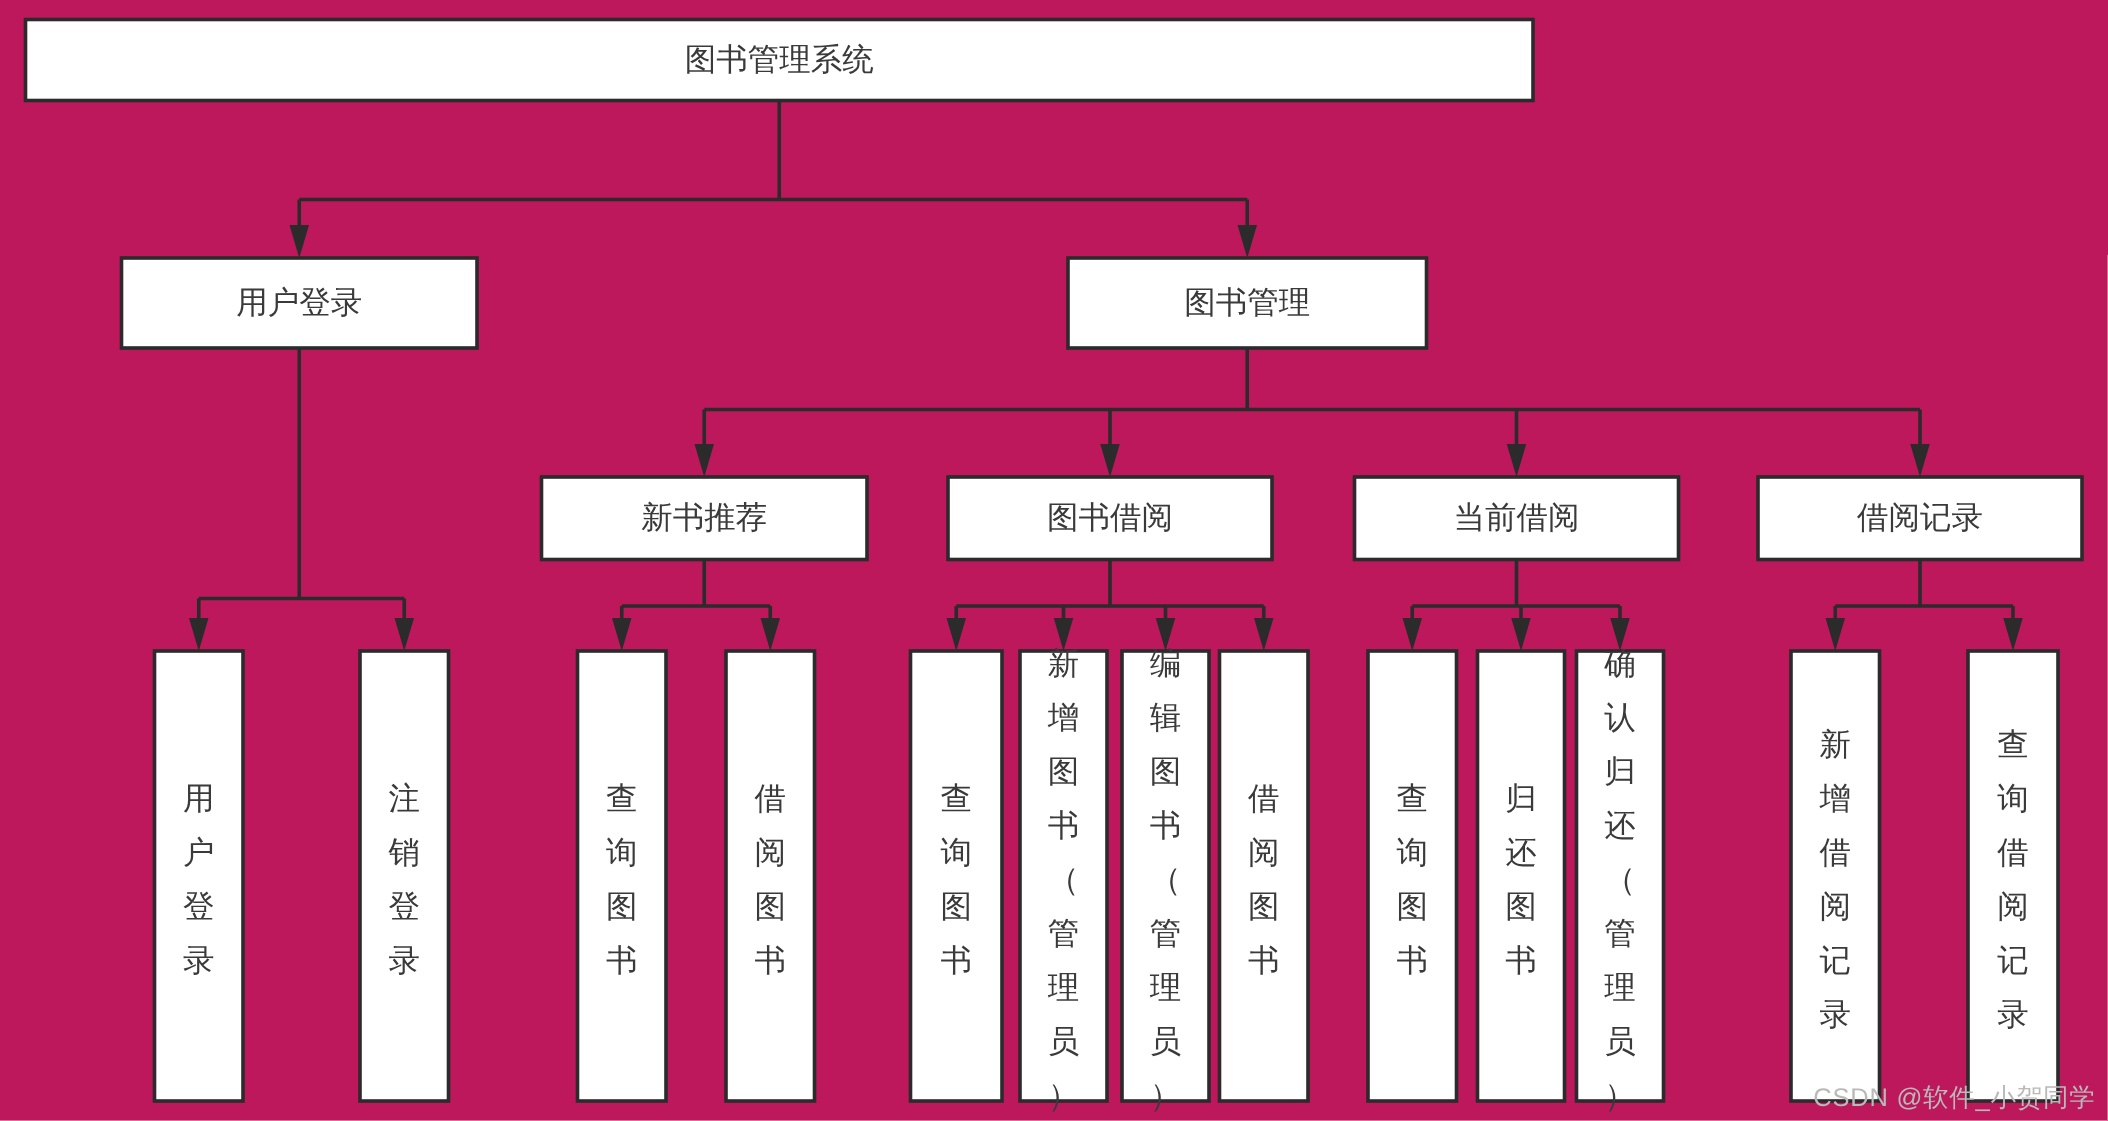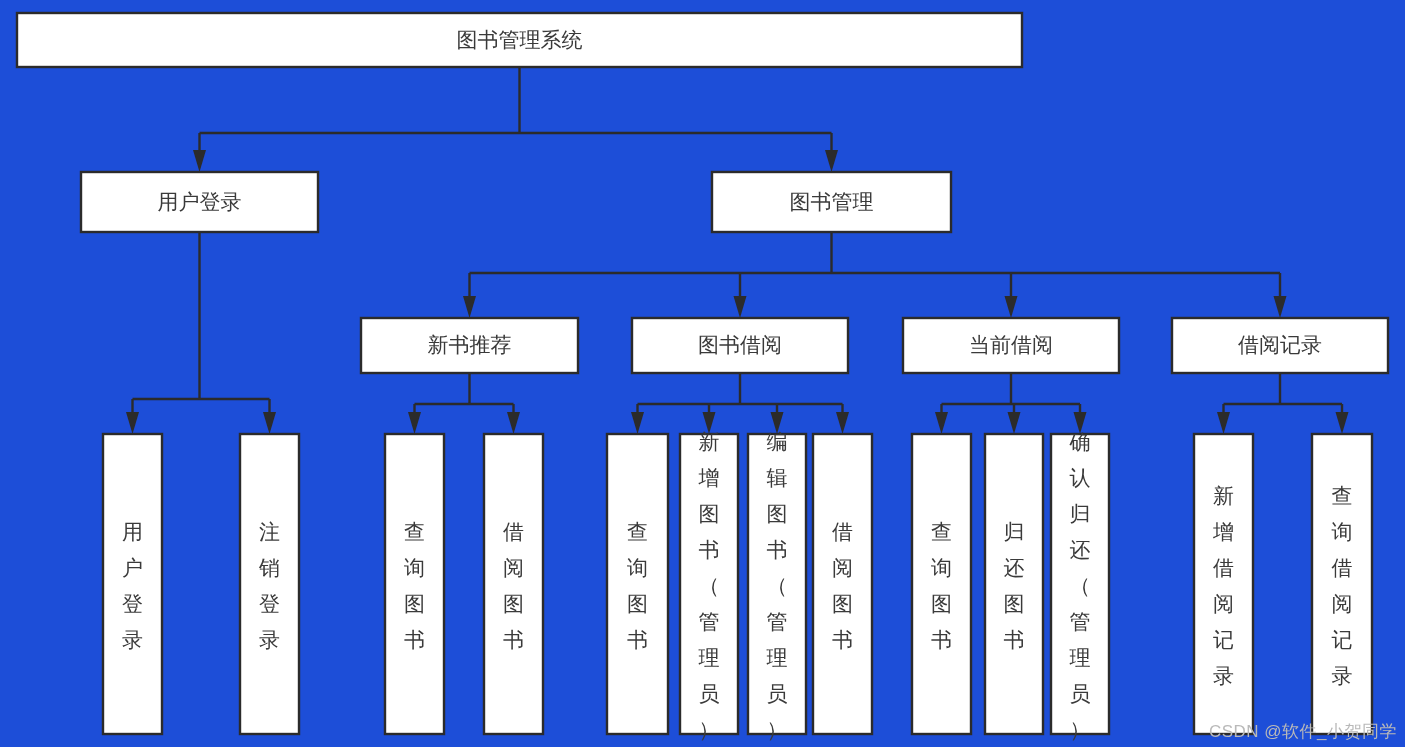--- a/index.html
+++ b/index.html
@@ -12,21 +12,21 @@
     width: 1405px;
     height: 747px;
     font-family: "Liberation Sans", "DejaVu Sans", sans-serif;
     overflow: hidden;
     position: relative;
   }
   #diagram-root {
     position: relative;
     width: 1405px;
     height: 747px;
-    background: #1d4ed8;
+    background: #be185d;
   }
   svg#tree-svg {
     position: absolute;
     left: 0;
     top: 0;
     width: 1405px;
     height: 747px;
     display: block;
   }
   .node-box {

